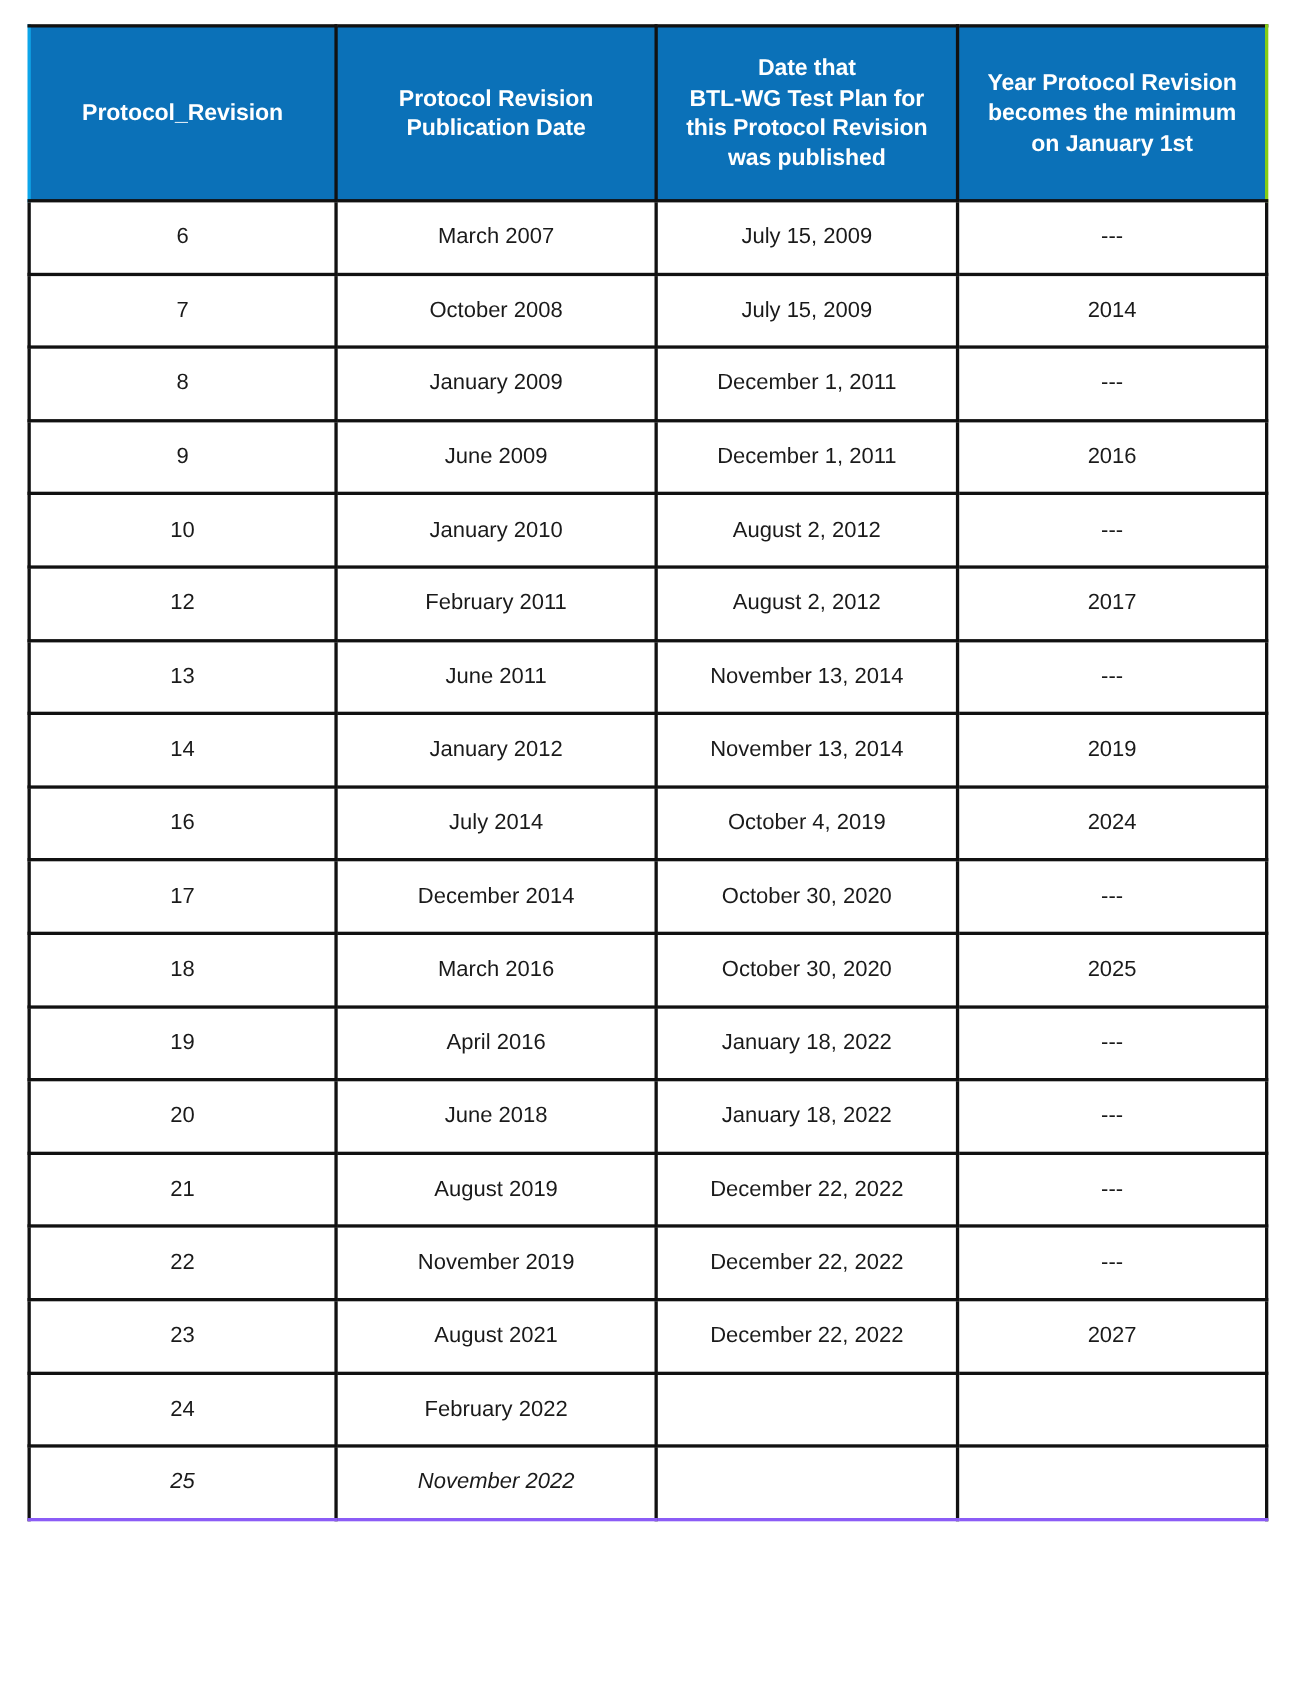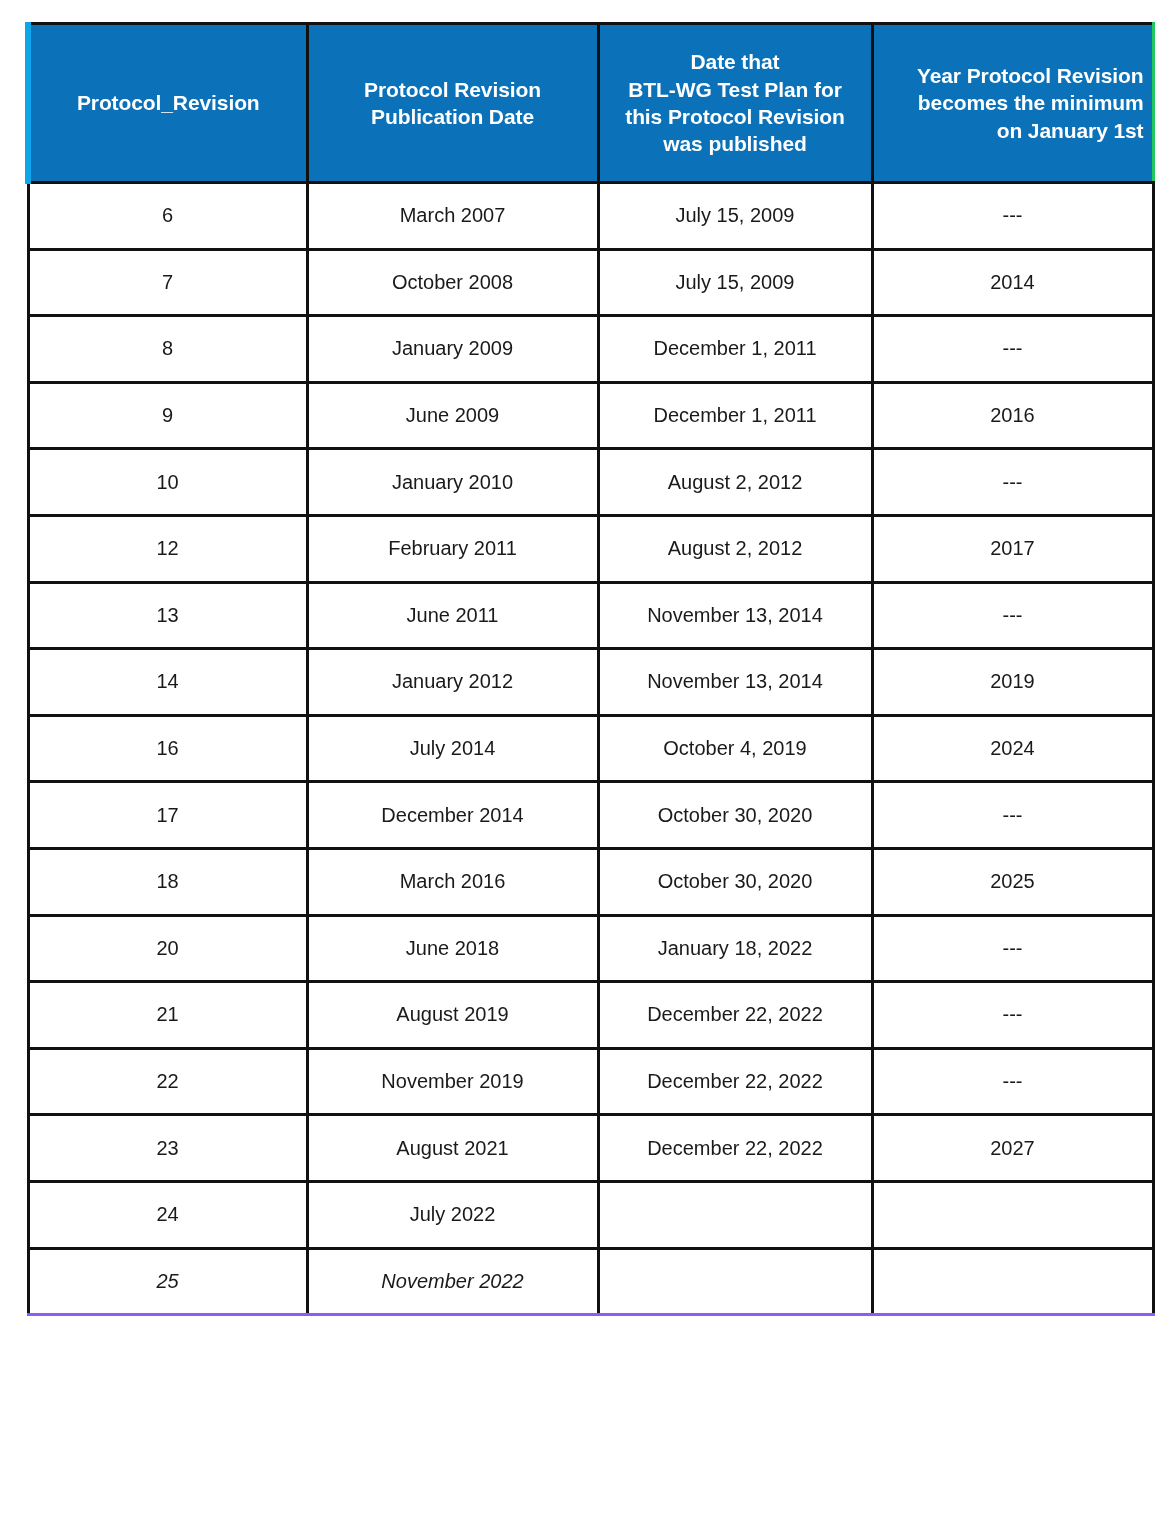--- a/index.html
+++ b/index.html
@@ -47,25 +47,24 @@
     vertical-align: middle;
     height: 159px;
     padding: 4px 8px;
     border-right: 3px solid #111111;
     border-bottom: 3px solid #111111;
     border-top: 3px solid #111111;
     box-sizing: border-box;
     letter-spacing: -0.1px;
   }
   thead th:first-child {
-    border-left: 6px solid #0ea5e9;
+    border-left: 3px solid #0ea5e9;
   }
   thead th:last-child {
-    border-right: 3px solid #22c55e;
-    text-align: right;
+    border-right: 3px solid #84cc16;
   }
 
   tbody td {
     height: 66.6px;
     text-align: center;
     vertical-align: middle;
     font-size: 20px;
     color: #1a1a1a;
     font-weight: normal;
     border-right: 3px solid #111111;
@@ -183,20 +182,26 @@
             <td>October 30, 2020</td>
             <td class="dashes">---</td>
           </tr>
           <tr>
             <td>18</td>
             <td>March 2016</td>
             <td>October 30, 2020</td>
             <td>2025</td>
           </tr>
           <tr>
+            <td>19</td>
+            <td>April 2016</td>
+            <td>January 18, 2022</td>
+            <td class="dashes">---</td>
+          </tr>
+          <tr>
             <td>20</td>
             <td>June 2018</td>
             <td>January 18, 2022</td>
             <td class="dashes">---</td>
           </tr>
           <tr>
             <td>21</td>
             <td>August 2019</td>
             <td>December 22, 2022</td>
             <td class="dashes">---</td>
@@ -208,21 +213,21 @@
             <td class="dashes">---</td>
           </tr>
           <tr>
             <td>23</td>
             <td>August 2021</td>
             <td>December 22, 2022</td>
             <td>2027</td>
           </tr>
           <tr>
             <td>24</td>
-            <td>July 2022</td>
+            <td>February 2022</td>
             <td></td>
             <td></td>
           </tr>
           <tr>
             <td>25</td>
             <td>November 2022</td>
             <td></td>
             <td></td>
           </tr>
         </tbody>

